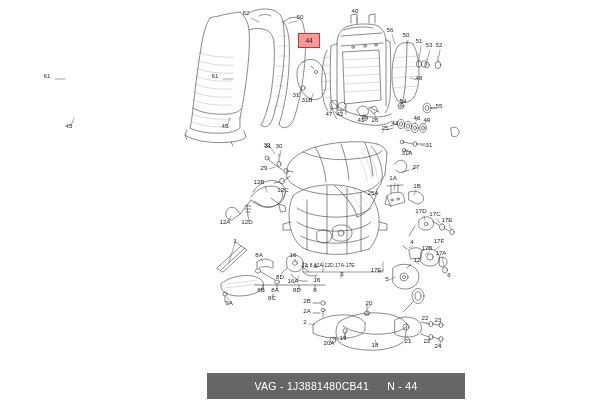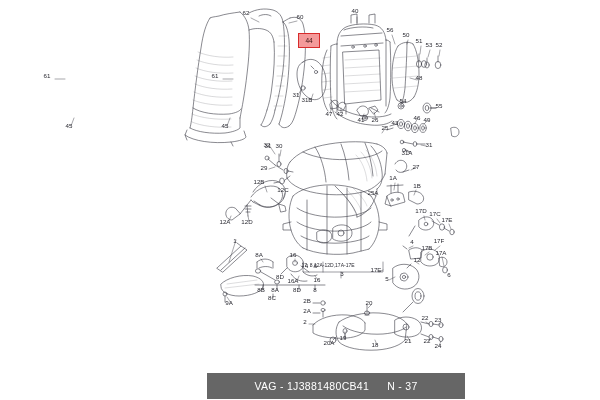--- a/index.html
+++ b/index.html
@@ -570,15 +570,15 @@
         <text x="403" y="348" class="lbl" text-anchor="middle">24</text>
       </g>
   </svg>
 
   <div id="hl" style="background: rgb(244, 154, 154); border-color: rgb(216, 43, 43); left: 263px; top: 33px; width: 22px; height: 15px;">
     <span>44</span>
   </div>
 
   <div id="footer" style="background: rgb(102, 102, 102);">
     <div class="ftxt" style="color: rgb(255, 255, 255);">VAG - 1J3881480CB41</div>
-    <div class="ftxt" style="color: rgb(255, 255, 255);">N - 37</div>
+    <div class="ftxt" style="color: rgb(255, 255, 255);">N - 44</div>
   </div>
 </div>
 
 </body></html>

